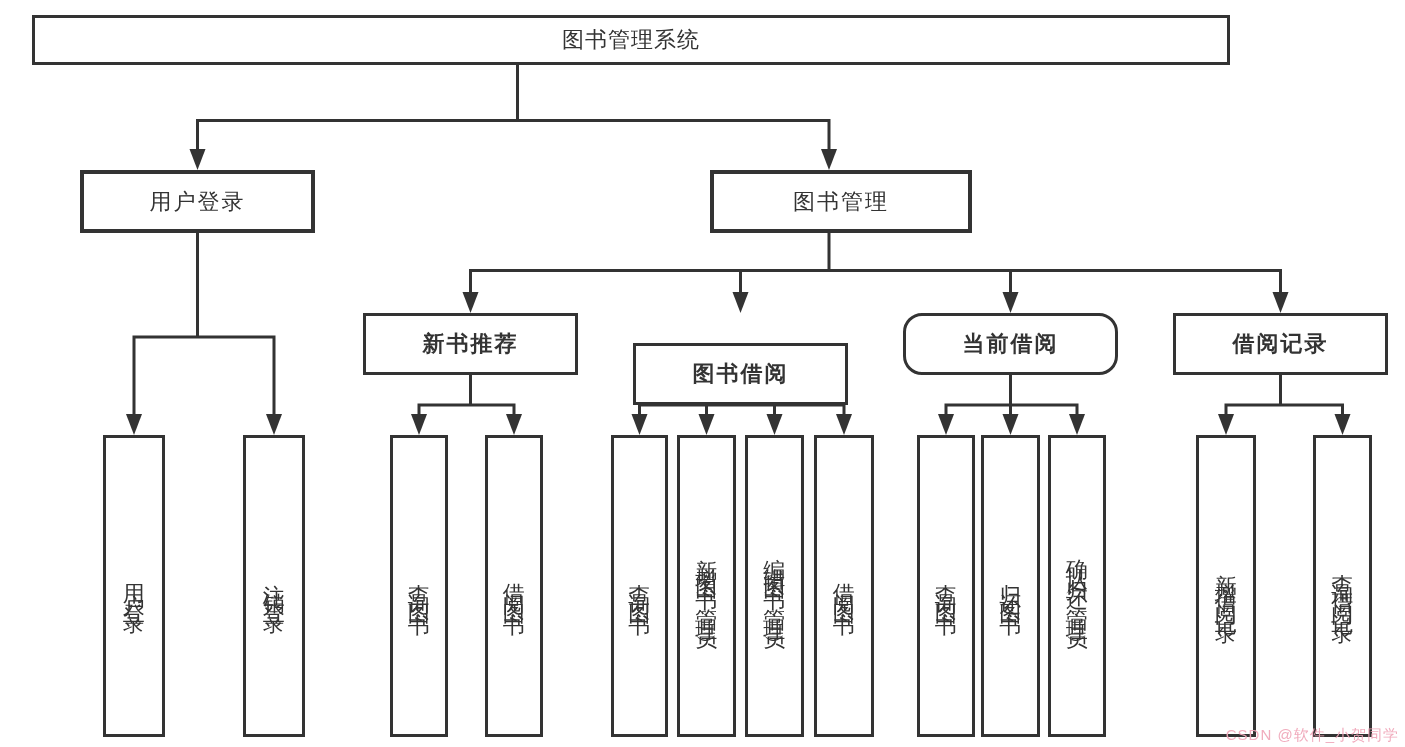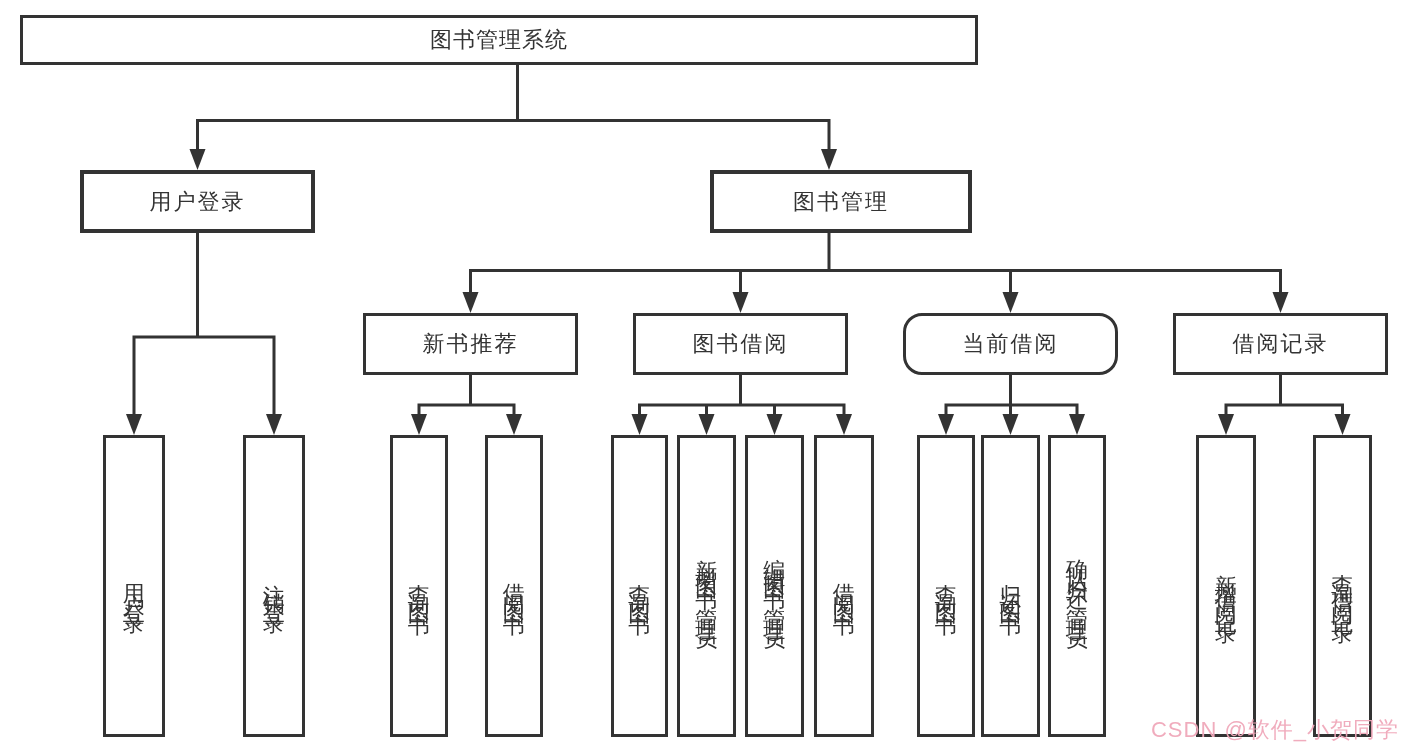--- a/index.html
+++ b/index.html
@@ -6,27 +6,27 @@
   .canvas{
     position:relative;width:1405px;height:747px;background:#ffffff;
     font-family:"Liberation Sans",sans-serif;color:#333;overflow:hidden;
   }
   .wires{position:absolute;left:0;top:0;}
   .node{
     position:absolute;box-sizing:border-box;border:3px solid #333;background:#fff;
     display:flex;align-items:center;justify-content:center;
     font-size:22px;color:#333;letter-spacing:2px;white-space:nowrap;
   }
-  .root{left:20px;top:15px;width:958px;height:50px;letter-spacing:1px;}
+  .root{left:32px;top:15px;width:1198px;height:50px;letter-spacing:1px;}
   .lvl2{border-width:4px;top:170px;height:63px;}
   .n-userlogin{left:80px;width:235px;}
   .n-bookmgmt{left:710px;width:262px;}
-  .lvl3{top:313px;height:62px;width:215px;}
+  .lvl3{top:313px;height:62px;width:215px;font-weight:bold;}
   .n-newbook{left:363px;}
-  .n-borrow{left:633px;}
+  .n-borrow{left:633px;margin-top:30px;}
   .n-current{left:903px;border-radius:19px;}
   .n-record{left:1173px;}
   .leaf{top:435px;height:302px;}
   .leaf span{
     writing-mode:vertical-rl;text-orientation:mixed;
     letter-spacing:10px;line-height:1.15;
   }
   .l1{left:103px;width:62px;}
   .l2{left:243px;width:62px;}
   .l3{left:390px;width:58px;}
@@ -35,21 +35,21 @@
   .l6{left:677px;width:59px;}
   .l7{left:745px;width:59px;}
   .l8{left:814px;width:60px;}
   .l9{left:917px;width:58px;}
   .l10{left:981px;width:59px;}
   .l11{left:1048px;width:58px;}
   .l12{left:1196px;width:60px;}
   .l13{left:1313px;width:59px;}
   .watermark{
     position:absolute;right:6px;bottom:2px;
-    font-size:22px;letter-spacing:1px;
+    font-size:15px;letter-spacing:1px;
     color:#f0a8ba;opacity:0.95;z-index:5;
   }
 </style>
 </head>
 <body>
 
 <div class="canvas">
 
   <svg class="wires" width="1405" height="747" viewBox="0 0 1405 747">
     <g stroke="#333333" stroke-width="3" fill="none">

